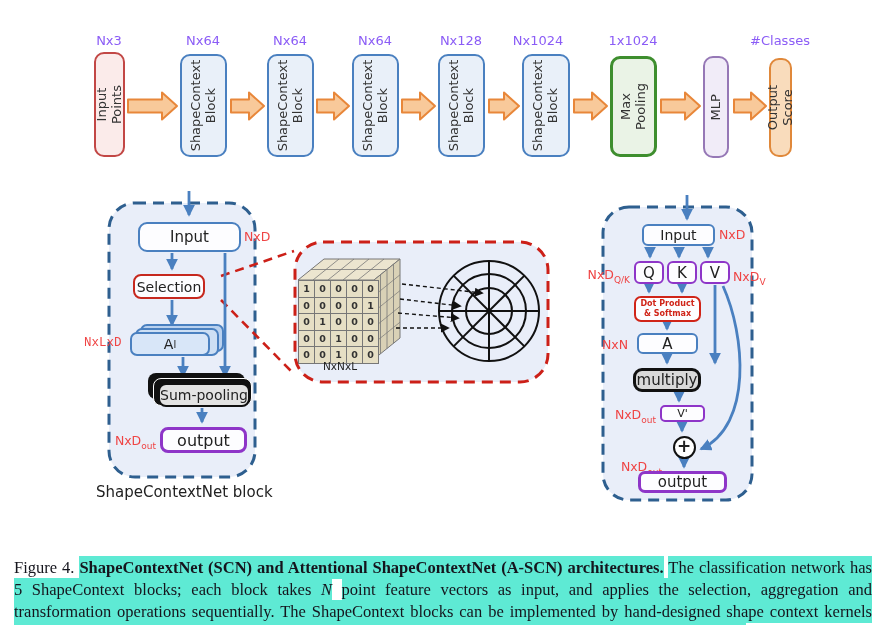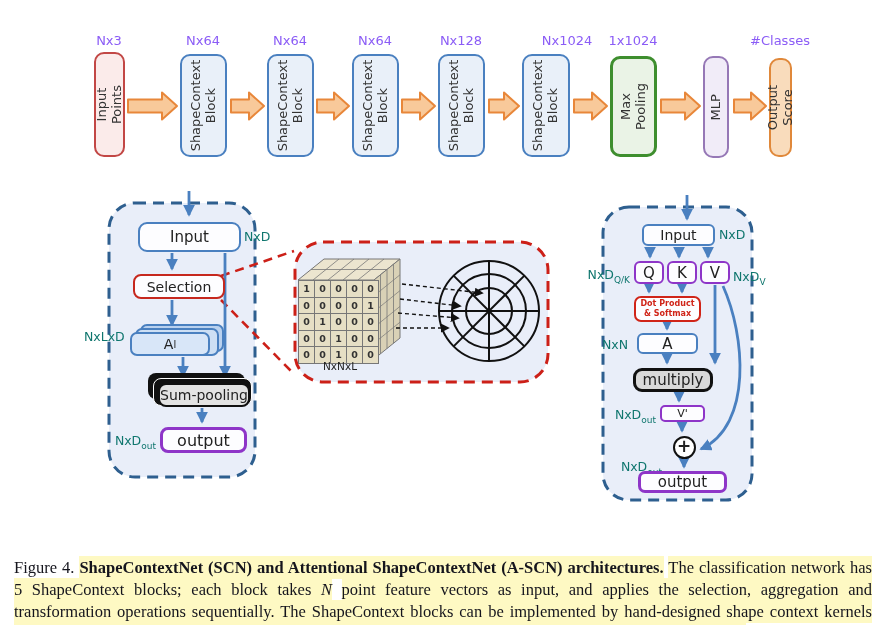--- a/index.html
+++ b/index.html
@@ -14,35 +14,35 @@
   .pbox.blue  {border:2.5px solid #4a80c0;background:#e9f0f9;}
   .pbox.green {border:3px solid #3e8e2e;background:#eaf3e6;}
   .pbox.purple{border:2.5px solid #9678b6;background:#f1ecf8;}
   .pbox.orange{border:2.5px solid #e0883a;background:#f9dcbc;}
   .vtext{transform:rotate(-90deg);white-space:pre-line;text-align:center;width:max-content;
          font-size:13px;line-height:1.12;color:#333;}
   .dim{position:absolute;width:100px;text-align:center;font-size:13px;color:#8b5cf6;}
   
   .dbox{position:absolute;display:flex;align-items:center;justify-content:center;
         background:#fdfdff;box-sizing:border-box;color:#222;}
-  .lbl{position:absolute;font-size:12.5px;color:#0f766e;white-space:nowrap;}
+  .lbl{position:absolute;font-size:12.5px;color:#ef4444;white-space:nowrap;}
   .lbl sub,.dbox sub{font-size:9px;}
   .dbox sup{font-size:10px;}
   .cap{position:absolute;text-align:center;font-size:15px;color:#222;white-space:nowrap;}
   
   #cube-front{position:absolute;left:298px;top:280px;display:grid;
       grid-template-columns:repeat(5,15px);grid-auto-rows:15.5px;gap:1px;
       background:#777;border:1px solid #777;}
   #cube-front .cell{background:#e6dfc5;display:flex;align-items:center;justify-content:center;
       font-size:9.5px;font-weight:bold;color:#333;}
   
   #fig-caption{position:absolute;left:14px;top:540px;width:858px;
       font-family:"Liberation Serif","DejaVu Serif",serif;font-size:16.5px;
       line-height:21.8px;color:#15151d;text-align:justify;}
-  #fig-caption .hl{background:#fef9c3;padding:1.5px 0 2.5px;}
+  #fig-caption .hl{background:#5eead4;padding:1.5px 0 2.5px;}
   #fig-caption .b{font-weight:bold;}
   #fig-caption .math{font-style:italic;}
   #fig-caption .link{color:#e02020;}
 </style>
 </head>
 <body>
 
 <div id="stage">
 
   <svg width="886" height="625" viewBox="0 0 886 625">
@@ -131,21 +131,21 @@
         <polygon points="661,99.5 685,99.5 685,92.5 700,106 685,119.5 685,112.5 661,112.5" fill="#f8c99a" stroke="#e8873a" stroke-width="2" stroke-linejoin="round"></polygon>
         <polygon points="734,99.5 751,99.5 751,92.5 766,106 751,119.5 751,112.5 734,112.5" fill="#f8c99a" stroke="#e8873a" stroke-width="2" stroke-linejoin="round"></polygon>
       </g>
   </svg>
 
   <div class="dim" style="left:59px;top:33px;">Nx3</div>
   <div class="dim" style="left:153px;top:33px;">Nx64</div>
   <div class="dim" style="left:240px;top:33px;">Nx64</div>
   <div class="dim" style="left:325px;top:33px;">Nx64</div>
   <div class="dim" style="left:411px;top:33px;">Nx128</div>
-  <div class="dim" style="left:517px;top:33px;">Nx1024</div>
+  <div class="dim" style="left:488px;top:33px;">Nx1024</div>
   <div class="dim" style="left:583px;top:33px;">1x1024</div>
   <div class="dim" style="left:730px;top:33px;">#Classes</div>
 
   <div class="pbox pink" style="left:94px;top:52px;width:31px;height:105px;">
       <div class="vtext">Input Points</div>
     </div>
   <div class="pbox blue" style="left:180px;top:54px;width:47px;height:103px;">
       <div class="vtext">ShapeContext
 Block</div>
     </div>
@@ -174,43 +174,44 @@
     </div>
   <div class="pbox orange" style="left:769px;top:58px;width:23px;height:99px;">
       <div class="vtext">Output Score</div>
     </div>
 
   <div class="dbox" style="left:138px;top:222px;width:103px;height:30px;border:2.5px solid #4a80c0;border-radius:9px;font-size:15px;">
       <span>Input</span>
     </div>
   <div class="lbl" style="left:244px;top:229px;"><span>NxD</span></div>
 
-  <div class="dbox" style="left:133px;top:274px;width:92px;height:25px;border:2.5px solid #c6281e;border-radius:8px;font-size:14px;">
+  <div class="dbox" style="left:133px;top:274px;width:72px;height:25px;border:2.5px solid #c6281e;border-radius:8px;font-size:14px;">
       <span>Selection</span>
     </div>
 
   <div class="abs" style="left:140px;top:324px;width:80px;height:24px;background:#b9d1ef;border:2px solid #4a80c0;border-radius:7px;"></div>
   <div class="abs" style="left:135px;top:328px;width:80px;height:24px;background:#cdদde0f4;background:#cddff4;border:2px solid #4a80c0;border-radius:7px;"></div>
   <div class="dbox" style="left:130px;top:332px;width:80px;height:24px;background:#d8e6f8;border:2px solid #4a80c0;border-radius:7px;font-size:14px;">
       <span>A</span>
       <sup>l</sup>
     </div>
-  <div class="lbl" style="left:84px;top:329px;"><span>NxLxD</span></div>
+  <div class="lbl" style="left:84px;top:336px;font-family:Liberation Mono, monospace;"><span>NxLxD</span></div>
 
   <div class="abs" style="left:148px;top:373px;width:97px;height:26px;background:#111;border-radius:8px;"></div>
   <div class="abs" style="left:153px;top:378px;width:97px;height:26px;background:#111;border:1px solid #fff;border-radius:8px;"></div>
   <div class="dbox" style="left:158px;top:383px;width:92px;height:24px;background:#e3e3e3;border:2.5px solid #111;border-radius:8px;font-size:14px;">
       <span>Sum-pooling</span>
     </div>
 
   <div class="dbox" style="left:160px;top:427px;width:87px;height:26px;border:3px solid #8e35c8;border-radius:8px;font-size:16px;">
       <span>output</span>
     </div>
   <div class="lbl" style="left:110px;top:433px;width:46px;text-align:right;"><span>NxD</span><sub>out</sub></div>
 
+  <div class="cap" style="left:96px;top:483px;width:175px;">ShapeContextNet block</div>
 
   <div id="cube-front">
       <span class="cell">1</span>
       <span class="cell">0</span>
       <span class="cell">0</span>
       <span class="cell">0</span>
       <span class="cell">0</span>
       <span class="cell">0</span>
       <span class="cell">0</span>
       <span class="cell">0</span>
@@ -254,21 +255,21 @@
   <div class="dbox" style="left:634px;top:296px;width:67px;height:26px;border:2.4px solid #d02418;border-radius:7px;font-size:8px;font-weight:bold;color:#d02418;flex-direction:column;line-height:1.25;">
     <span>Dot Product</span>
     <span>&amp; Softmax</span>
   </div>
 
   <div class="dbox" style="left:637px;top:333px;width:61px;height:21px;border:2.2px solid #4a80c0;border-radius:6px;font-size:15px;">
       <span>A</span>
     </div>
   <div class="lbl" style="left:602px;top:337px;width:30px;text-align:left;"><span>NxN</span></div>
 
-  <div class="dbox" style="left:633px;top:368px;width:80px;height:24px;background:#d9d9d9;border:3px solid #111;border-radius:9px;font-size:15px;">
+  <div class="dbox" style="left:633px;top:368px;width:68px;height:24px;background:#d9d9d9;border:3px solid #111;border-radius:9px;font-size:15px;">
       <span>multiply</span>
     </div>
 
   <div class="dbox" style="left:660px;top:405px;width:45px;height:17px;border:2.2px solid #8e35c8;border-radius:5px;font-size:11px;">
       <span>V'</span>
     </div>
   <div class="lbl" style="left:610px;top:407px;width:46px;text-align:right;"><span>NxD</span><sub>out</sub></div>
 
   <div class="dbox" style="left:672.5px;top:435.5px;width:23px;height:23px;border:2.5px solid #111;border-radius:50%;font-size:17px;font-weight:bold;background:#fff;">
       <span style="margin-top:-2px;">+</span>

